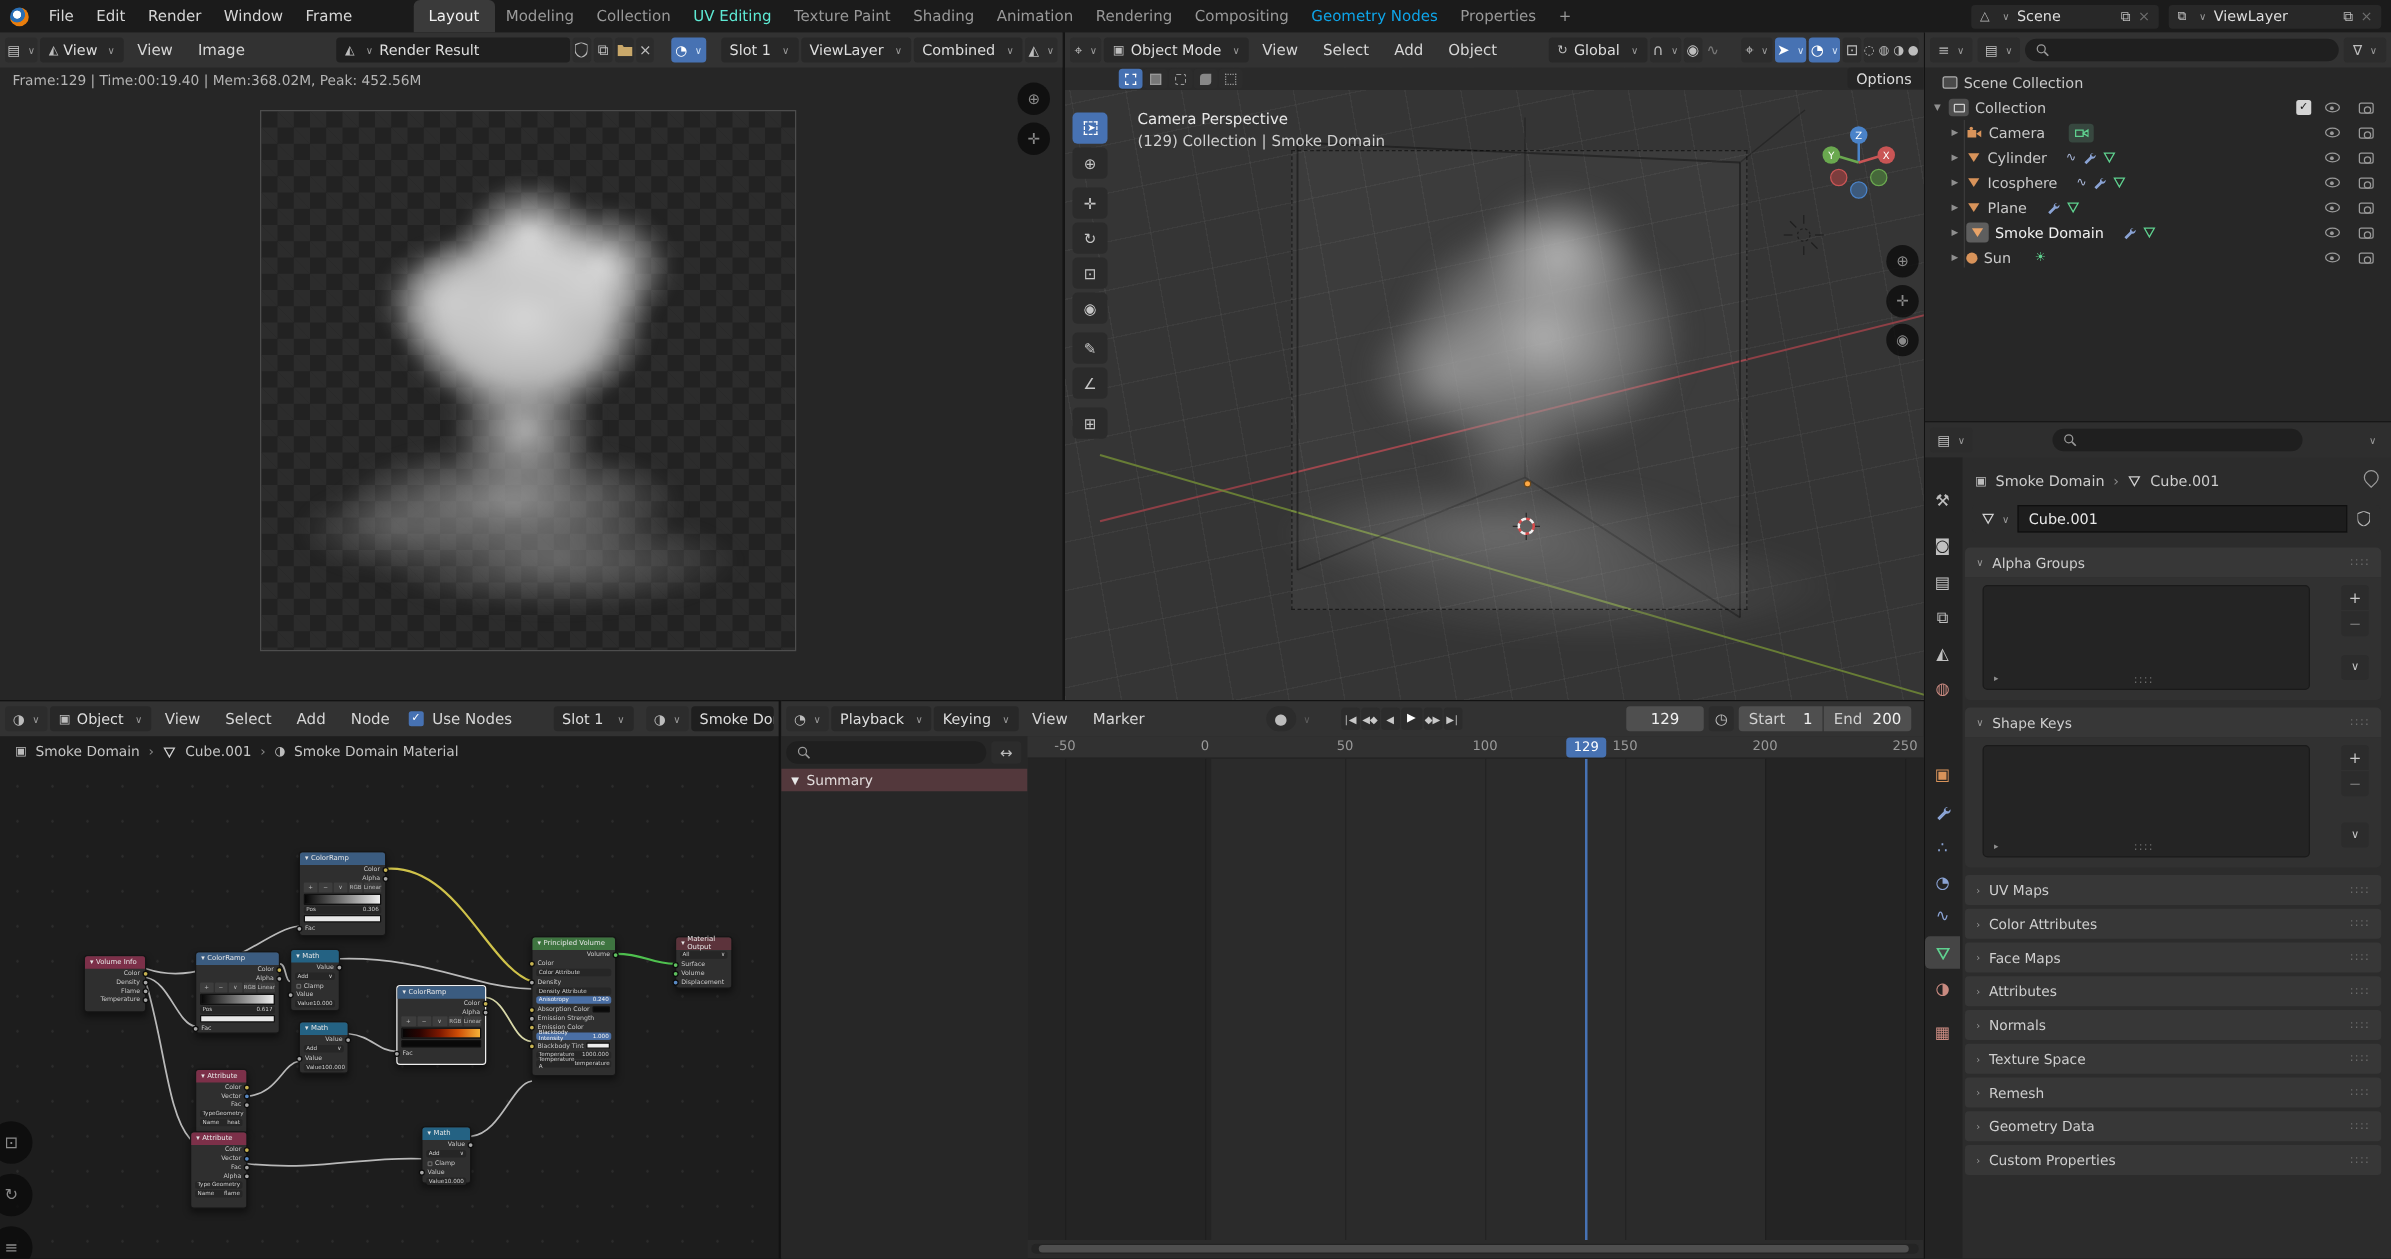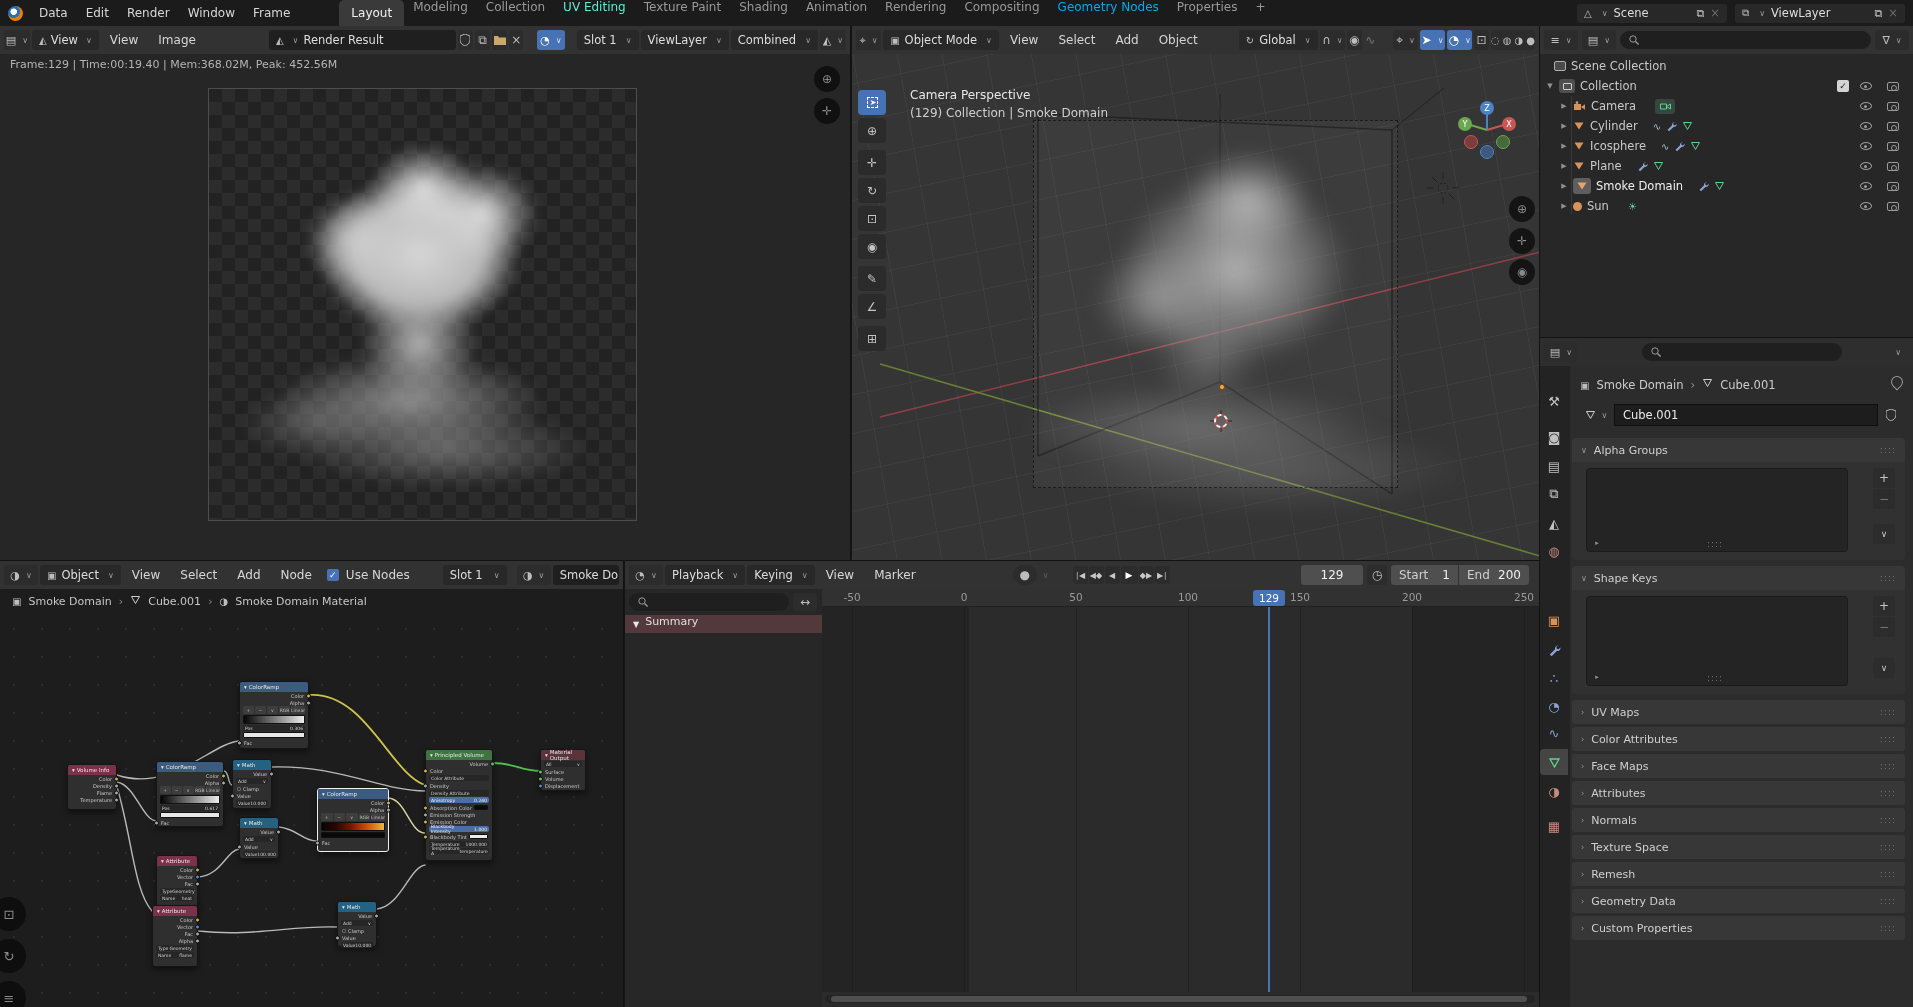--- a/index.html
+++ b/index.html
@@ -1,19 +1,19 @@
 <!DOCTYPE html>
 <html><head>
 <meta charset="utf-8">
 <style>
 *{margin:0;padding:0;box-sizing:border-box}
 html,body{width:1913px;height:1007px;overflow:hidden}
 body{background:#141414;font-family:"DejaVu Sans","Liberation Sans",sans-serif;color:#d2d2d2;position:relative;font-size:12px}
 .abs{position:absolute}
-.flex{display:flex;}
+.flex{display:flex;align-items:center}
 .hdr{background:#323232;display:flex;align-items:center;font-size:12px;color:#d6d6d6}
 .menu{padding:0 9px;color:#d6d6d6;cursor:default;white-space:nowrap}
 .chev{font-size:8px;color:#9a9a9a;margin-left:4px}
 .ddl{background:#282828;border-radius:3px;height:20px;display:flex;align-items:center;padding:0 7px;font-size:11.5px;color:#dedede;white-space:nowrap}
 .btn{background:#2c2c2c;border-radius:3px;height:20px;display:flex;align-items:center;justify-content:center;color:#c8c8c8}
 .icon{display:inline-flex;align-items:center;justify-content:center;color:#bdbdbd}
 .i-eye{width:12px;height:8px;border:1px solid #9a9a9a;border-radius:50%;position:relative;display:inline-block}
 .i-eye::after{content:"";position:absolute;left:3px;top:1.5px;width:3px;height:3px;background:#9a9a9a;border-radius:50%}
 .i-cam{width:12px;height:9px;border:1px solid #9a9a9a;border-radius:2px;position:relative;display:inline-block}
 .i-cam::after{content:"";position:absolute;left:3px;top:2px;width:4px;height:4px;border:1px solid #9a9a9a;border-radius:50%}
@@ -47,21 +47,21 @@
 .mini{font-size:10px}
 .circg{position:absolute;width:34px;height:34px;border-radius:50%;background:rgba(10,10,10,.75);display:flex;align-items:center;justify-content:center;color:#8a8a8a;font-size:13px}
 </style>
 </head>
 <body>
 
 <div class="abs hdr" id="topbar" style="left:0;top:0;width:1913px;height:26px;background:#1b1b1b">
   <div class="icon" style="width:30px;justify-content:center">
     <span style="width:15px;height:15px;border-radius:50%;background:radial-gradient(circle at 38% 38%,#fff 0 3px,#2a6fb5 3.5px 6px,#e87d0d 6.5px)"></span>
   </div>
-  <span class="menu">Data</span>
+  <span class="menu">File</span>
   <span class="menu">Edit</span>
   <span class="menu">Render</span>
   <span class="menu">Window</span>
   <span class="menu">Frame</span>
   <div class="flex" style="margin-left:40px;height:26px">
     <span class="menu" style="background:#3a3a3a;color:#f0f0f0;height:26px;display:flex;align-items:center;border-radius:5px 5px 0 0;padding:0 12px">Layout</span>
     <span class="menu" style="color:#999">Modeling</span>
     <span class="menu" style="color:#999">Collection</span>
     <span class="menu" style="color:#5eead4">UV Editing</span>
     <span class="menu" style="color:#999">Texture Paint</span>
@@ -195,20 +195,43 @@
     <div class="btn" style="width:34px;gap:2px;background:#4772b3">
         <span class="icon" style="color:#fff">◔</span>
         <span class="chev" style="color:#cfe0f5">∨</span>
       </div>
     <span class="btn icon" style="width:20px">⊡</span>
     <div class="btn" style="width:58px;gap:3px">
         <span class="icon" style="font-size:10px">◌</span>
         <span class="icon" style="font-size:10px">◍</span>
         <span class="icon" style="font-size:10px">◑</span>
         <span class="icon" style="font-size:10px">●</span>
+      </div>
+  </div>
+  <div style="position:absolute;left:0;top:28px;width:688px;height:18px;background:#2a2a2a;z-index:5">
+    <div class="flex" style="position:absolute;left:43px;top:1px;gap:1px">
+      <span class="btn" style="width:19px;height:16px;background:#4772b3">
+          <span style="width:9px;height:9px;border:1px dashed #fff"></span>
+        </span>
+      <span class="btn" style="width:19px;height:16px">
+          <span style="width:9px;height:9px;border:1px solid #999;background:#777"></span>
+        </span>
+      <span class="btn" style="width:19px;height:16px">
+          <span style="width:9px;height:9px;border:1px dashed #999;border-radius:2px"></span>
+        </span>
+      <span class="btn" style="width:19px;height:16px">
+          <span style="width:9px;height:9px;background:#888;border-radius:3px 0 3px 0"></span>
+        </span>
+      <span class="btn" style="width:19px;height:16px">
+          <span style="width:9px;height:9px;border:1px dotted #999"></span>
+        </span>
+    </div>
+    <div class="ddl" style="position:absolute;left:626px;top:0;height:17px;gap:5px;background:rgba(35,35,35,.6)">
+        <span>Options</span>
+        <span class="chev">∨</span>
       </div>
   </div>
 
   <div style="position:absolute;left:0;top:28px;width:688px;height:506px;background:repeating-linear-gradient(80deg,rgba(255,255,255,.045) 0 1px,transparent 1px 44px),repeating-linear-gradient(-12deg,rgba(255,255,255,.04) 0 1px,transparent 1px 38px),#3c3c3c">
     <svg width="688" height="506" style="position:absolute;left:0;top:0">
       <line x1="28" y1="363" x2="688" y2="198" stroke="#b14a52" stroke-width="1.6" opacity=".85"></line>
       <line x1="28" y1="310" x2="688" y2="502" stroke="#7e9a3d" stroke-width="1.6" opacity=".85"></line>
       <line x1="186" y1="60" x2="186" y2="402" stroke="#161616" stroke-width="1.5" opacity=".6"></line>
       <line x1="540" y1="76" x2="540" y2="440" stroke="#161616" stroke-width="1.5" opacity=".6"></line>
       <line x1="186" y1="60" x2="540" y2="76" stroke="#161616" stroke-width="1.5" opacity=".55"></line>

